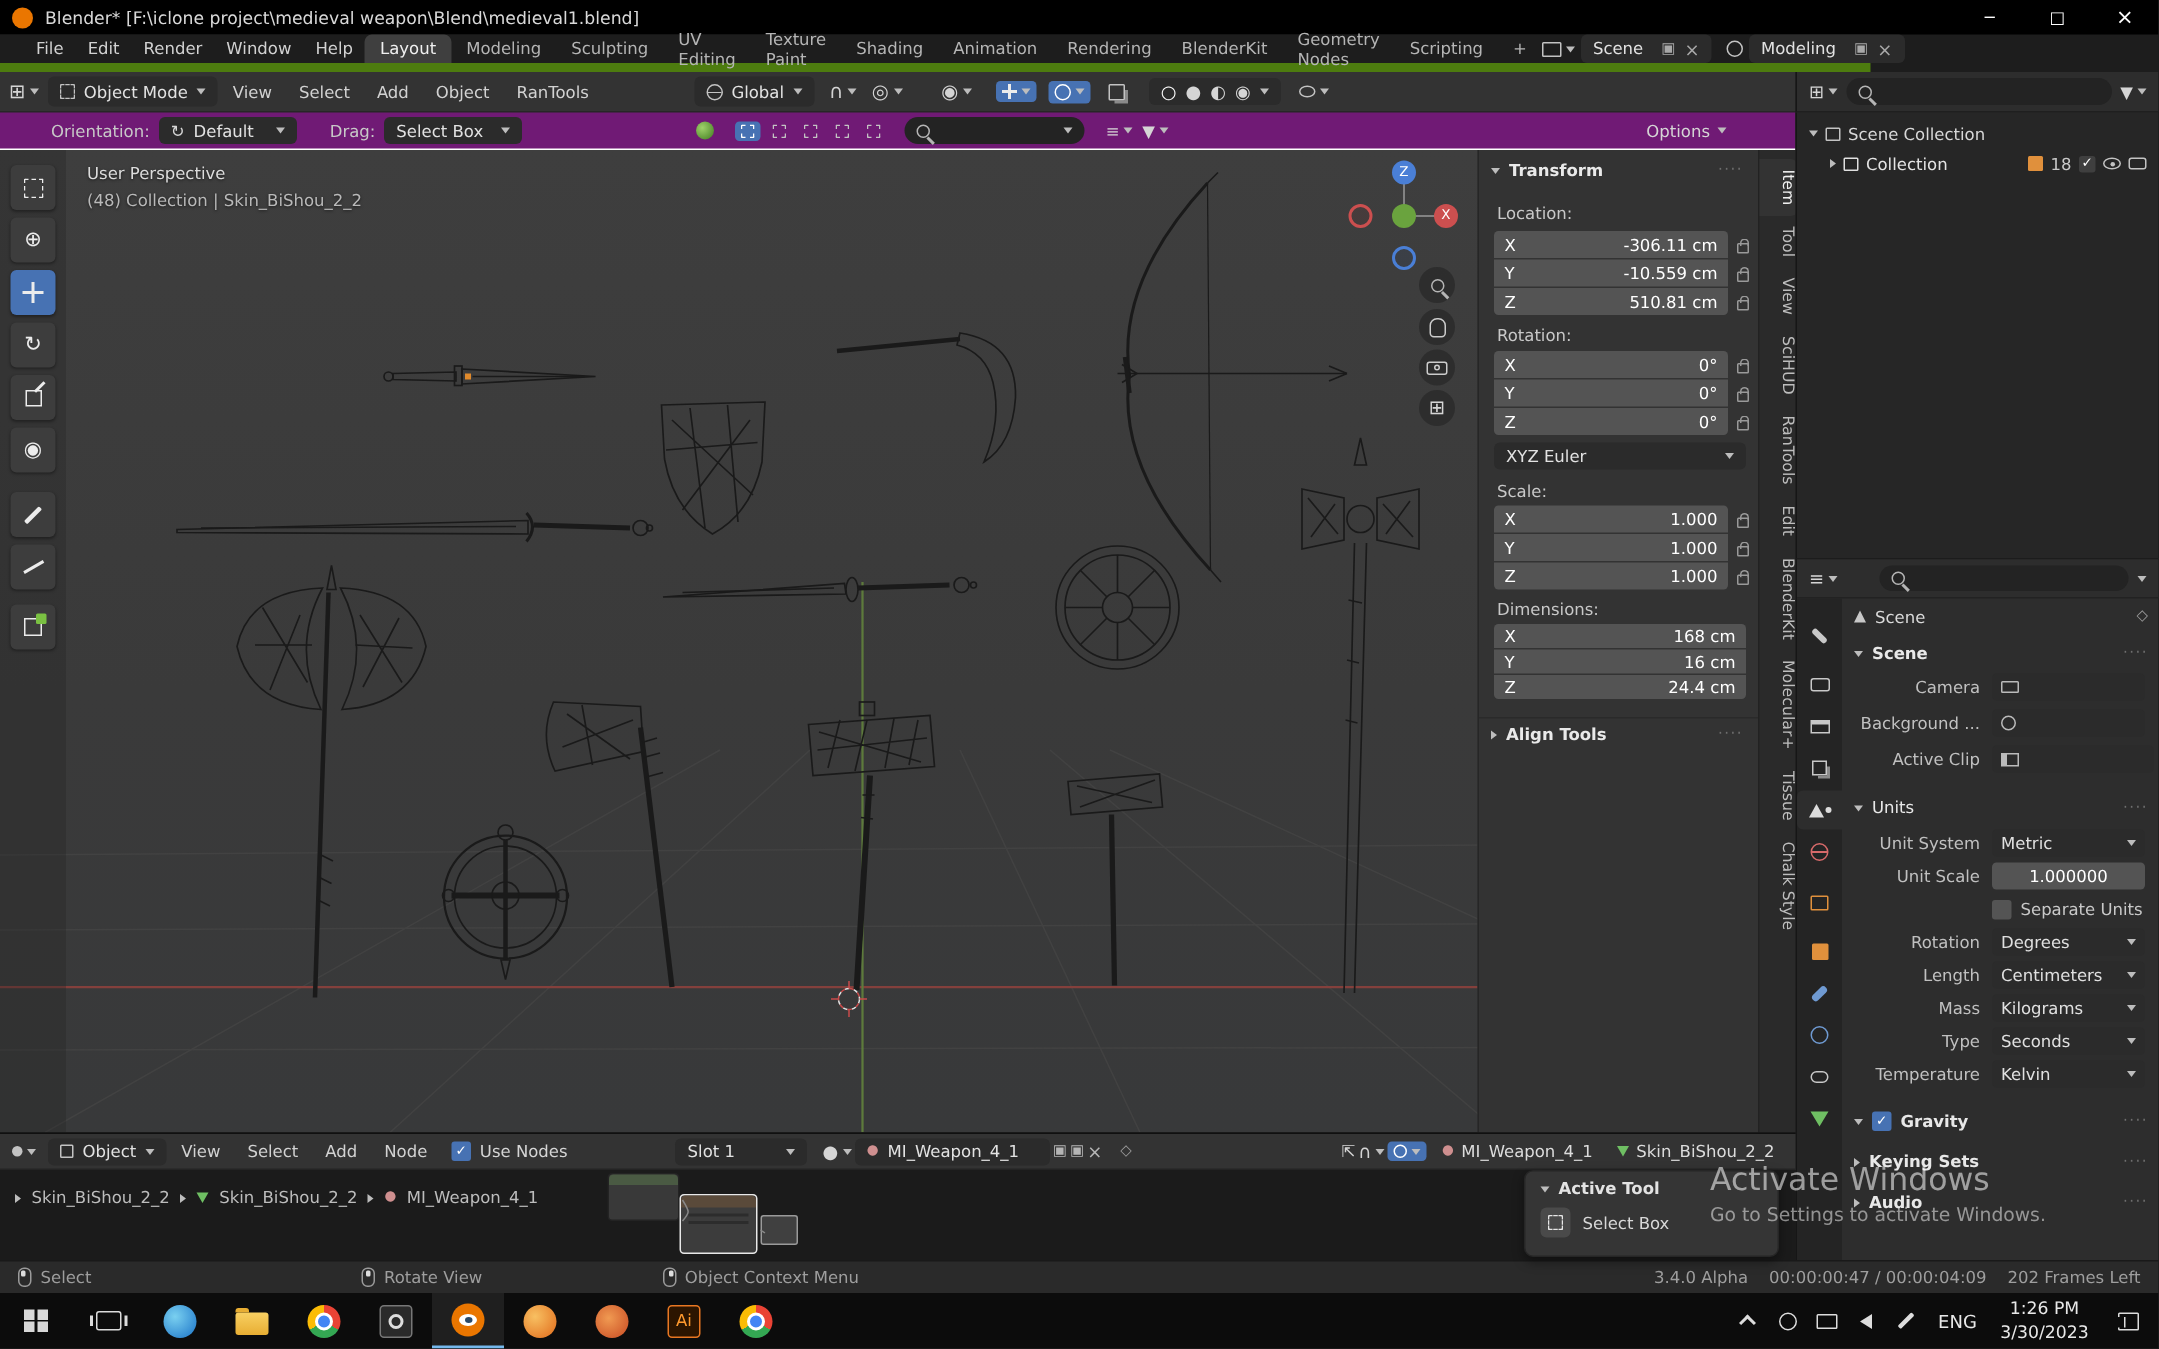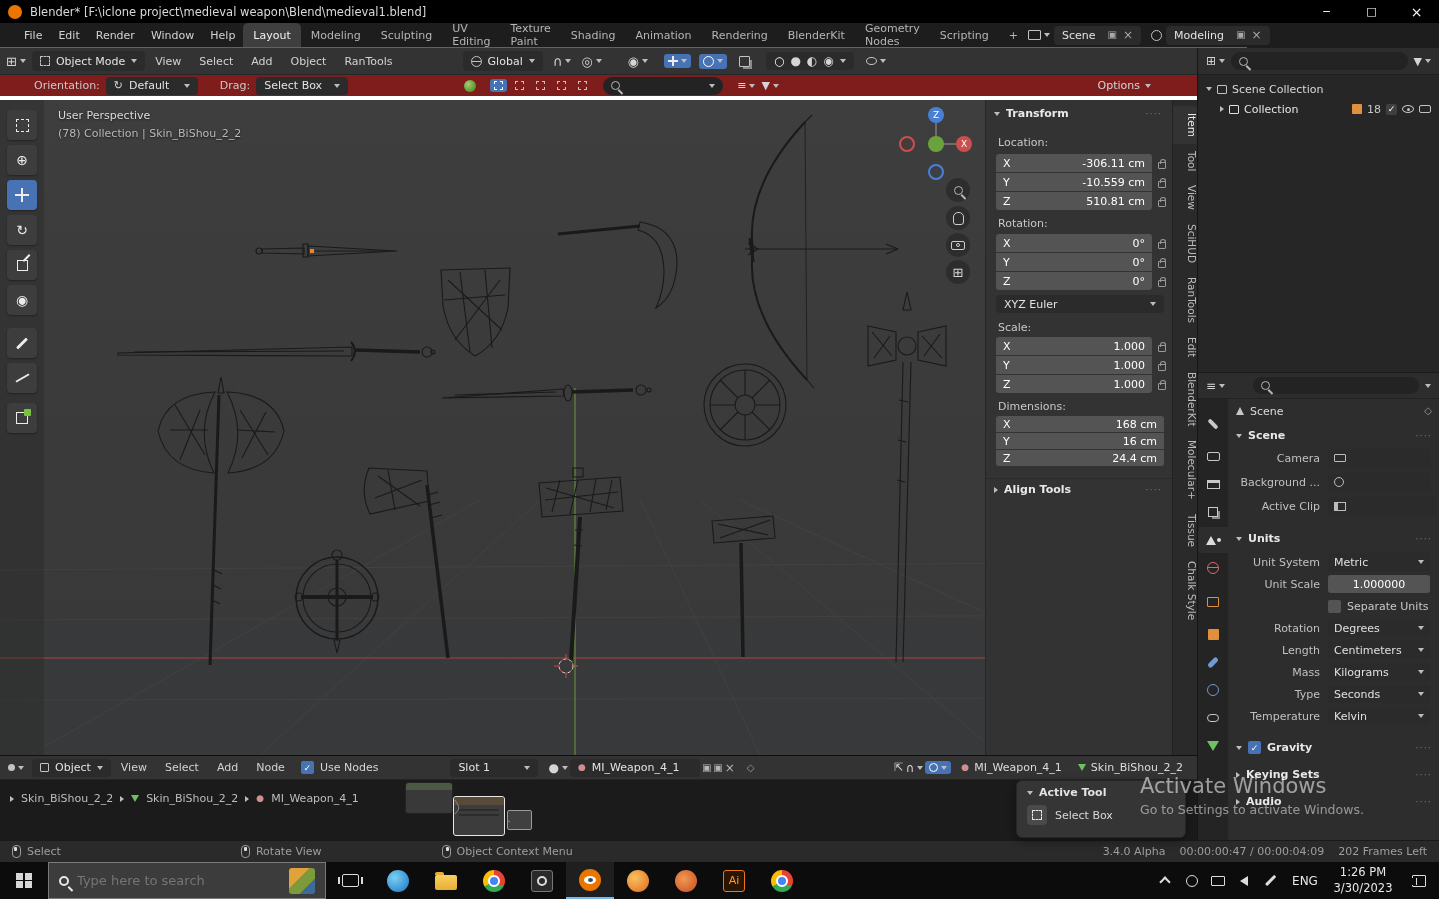--- a/index.html
+++ b/index.html
@@ -55,21 +55,21 @@
 
 <div class="abs row" style="left:0;top:0;width:1439px;height:23px;background:#000">
   <span style="width:14px;height:14px;border-radius:50%;background:#ea7600;margin:0 8px 0 8px;display:inline-block"></span>
   <span style="color:#d9d9d9;font-size:11.5px">Blender* [F:\iclone project\medieval weapon\Blend\medieval1.blend]</span>
   <span style="margin-left:auto"></span>
   <span class="row" style="width:45px;height:23px;justify-content:center;color:#fff">─</span>
   <span class="row" style="width:45px;height:23px;justify-content:center;color:#fff">□</span>
   <span class="row" style="width:45px;height:23px;justify-content:center;color:#fff;font-size:14px">×</span>
 </div>
 
-<div class="abs row" style="left:0;top:23px;width:1247px;height:25px;background:#1d1d1d;border-bottom:1px solid #4d7c0f">
+<div class="abs row" style="left:0;top:23px;width:1247px;height:25px;background:#1d1d1d;border-bottom:6px solid #4d7c0f">
   <span style="width:16px;height:16px;border-radius:50%;background:#ea7600;margin:0 6px 0 10px;display:inline-block"></span>
   <span class="menu">File</span>
   <span class="menu">Edit</span>
   <span class="menu">Render</span>
   <span class="menu">Window</span>
   <span class="menu">Help</span>
   <span class="ws active">Layout</span>
   <span class="ws">Modeling</span>
   <span class="ws">Sculpting</span>
   <span class="ws">UV Editing</span>
@@ -169,21 +169,21 @@
     </span>
   <span class="row" style="flex:1;height:18px;background:#232323;border-radius:9px;padding:0 8px;gap:5px">
       <span class="mag"></span>
     </span>
   <span class="row" style="gap:3px">
       <span class="glyph" style="font-size:11px">▼</span>
       <span class="tri"></span>
     </span>
 </div>
 
-<div class="abs row" style="left:0;top:75px;width:1197px;height:25px;background:#7f1d1d;border-bottom:4px solid #ffffff;padding:0 10px;gap:6px">
+<div class="abs row" style="left:0;top:75px;width:1197px;height:25px;background:#701a75;border-bottom:1px solid #ffffff;padding:0 10px;gap:6px">
   <span style="color:#c8c8c8;margin-left:24px">Orientation:</span>
   <span class="dd" style="height:18px;width:92px">
       <span class="glyph" style="font-size:11px">↻</span>
       <span>Default</span>
       <span class="tri" style="margin-left:auto"></span>
     </span>
   <span style="color:#c8c8c8;margin-left:16px">Drag:</span>
   <span class="dd" style="height:18px;width:92px">
       <span>Select Box</span>
       <span class="tri" style="margin-left:auto"></span>
@@ -336,21 +336,21 @@
       </g>
     </g>
     <g>
       <circle cx="566" cy="566" r="7" fill="none" stroke="#e3e3e3" stroke-dasharray="3 3"></circle>
       <circle cx="566" cy="566" r="7" fill="none" stroke="#c84b4b" stroke-dasharray="3 3" stroke-dashoffset="3"></circle>
       <path d="M566,554 L566,559 M566,573 L566,578 M554,566 L559,566 M573,566 L578,566" stroke="#c84b4b"></path>
     </g>
   </svg>
 
   <div class="abs" style="left:58px;top:9px;color:#dcdcdc;text-shadow:0 1px 2px rgba(0,0,0,.6)">User Perspective</div>
-  <div class="abs" style="left:58px;top:27px;color:#b9b9b9;text-shadow:0 1px 2px rgba(0,0,0,.6)">(78) Collection | Skin_BiShou_2_2</div>
+  <div class="abs" style="left:58px;top:27px;color:#b9b9b9;text-shadow:0 1px 2px rgba(0,0,0,.6)">(48) Collection | Skin_BiShou_2_2</div>
 
   <div class="abs" style="left:0;top:0;width:44px;height:100%;background:rgba(38,38,38,.35)">
     <div class="tbtn" style="top:10px">
         <span class="sqd sq" style="width:13px;height:13px;border-color:#ececec"></span>
       </div>
     <div class="tbtn" style="top:45px">
         <span class="glyph" style="font-size:14px;color:#ececec">⊕</span>
       </div>
     <div class="tbtn active" style="top:80px">
         <span class="plus">
@@ -623,21 +623,21 @@
       </div>
     <div class="row" style="height:24px;padding:0 4px 0 0">
         <span class="plabel">Active Clip</span>
         <span class="pfield">
           <i style="width:12px;height:9px;border:1px solid #bbb;border-left:4px solid #bbb;display:inline-block"></i>
         </span>
       </div>
 
     <div class="nsec" style="padding:14px 8px 6px">
         <span class="tri"></span>
-        <span style="font-weight:bold">Units</span>
+        <span style="font-weight:normal">Units</span>
         <span class="grip" style="margin-left:auto">····</span>
       </div>
     <div class="row" style="height:22px;padding:0 10px 0 0">
         <span class="plabel">Unit System</span>
         <span class="pfield">
           <span>Metric</span>
           <span class="tri" style="margin-left:auto"></span>
         </span>
       </div>
     <div class="row" style="height:22px;padding:0 10px 0 0">
@@ -830,27 +830,20 @@
 
 <div class="abs row" style="left:0;top:862px;width:1439px;height:37px;background:#0c0c0c;z-index:10">
   <div class="tico">
     <span style="display:grid;grid-template-columns:7px 7px;grid-template-rows:7px 7px;gap:1.5px">
         <i style="background:#d8d8d8"></i>
         <i style="background:#d8d8d8"></i>
         <i style="background:#d8d8d8"></i>
         <i style="background:#d8d8d8"></i>
       </span>
   </div>
-  <div class="row" style="width:278px;height:37px;background:#3c3c3c;border:1px solid #7a7a7a;padding:0 10px;gap:8px">
-    <span style="position:relative;width:10px;height:10px;border:2px solid #e8e8e8;border-radius:50%;display:inline-block">
-        <b style="position:absolute;left:8px;top:8px;width:6px;height:2px;background:#e8e8e8;transform:rotate(45deg);transform-origin:0 0"></b>
-      </span>
-    <input style="flex: 1 1 0%; background: transparent; border: none; outline: none; color: rgb(216, 216, 216); font-size: 13px; font-family: inherit;" placeholder="Type here to search">
-    <span style="width:26px;height:26px;border-radius:3px;background:linear-gradient(135deg,#e0a33c 0 40%,#7a9a3c 40% 70%,#3c6a9a 70% 100%);display:inline-block"></span>
-  </div>
   <div class="tico">
       <span style="width:17px;height:13px;border:1.5px solid #dcdcdc;border-radius:2px;position:relative;display:inline-block">
         <b style="position:absolute;left:-5px;top:2px;width:2px;height:7px;background:#dcdcdc"></b>
         <b style="position:absolute;right:-5px;top:2px;width:2px;height:7px;background:#dcdcdc"></b>
       </span>
     </div>
   <div class="tico">
       <span style="width:22px;height:22px;border-radius:50%;background:radial-gradient(circle at 35% 35%,#7ad0f0,#1a73c8);display:inline-block"></span>
     </div>
   <div class="tico">

